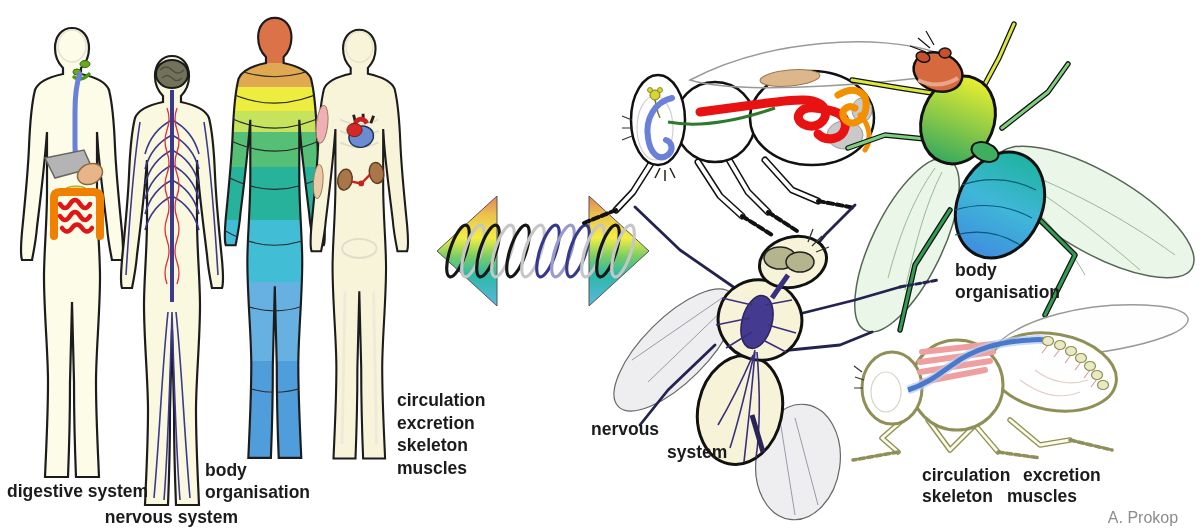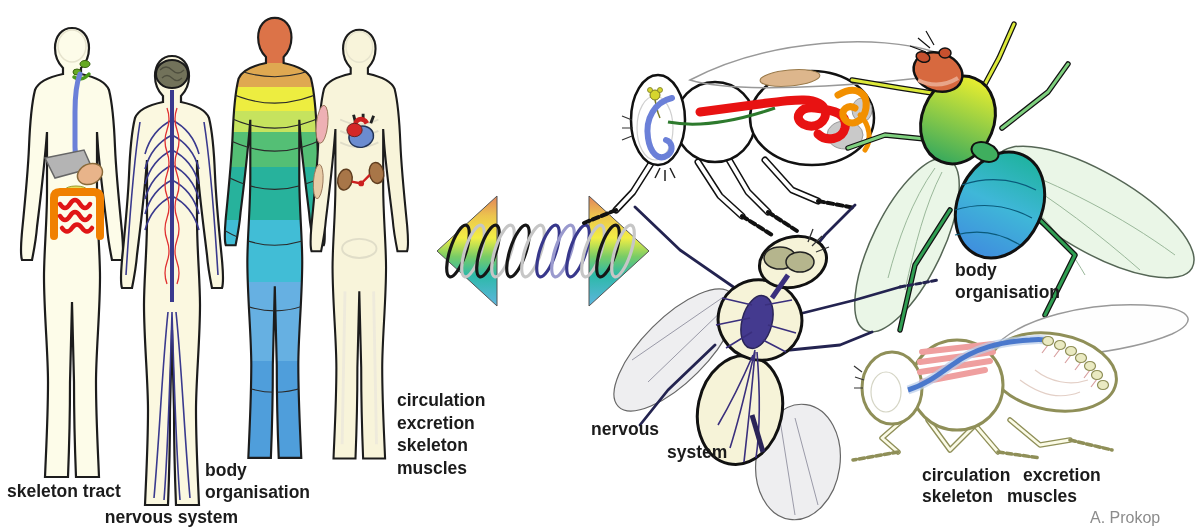--- a/index.html
+++ b/index.html
@@ -2,21 +2,21 @@
 <html><head>
 <meta charset="utf-8">
 <style>
   body{margin:0;background:#fff}
   .stage{position:relative;width:1200px;height:531px;background:#ffffff;overflow:hidden;
          font-family:"Liberation Sans",sans-serif}
   svg.art{position:absolute;left:0;top:0}
   .lbl{position:absolute;font-weight:bold;font-size:17.5px;line-height:21.5px;
        color:#1b1b1b;white-space:nowrap}
   .lbl.center{}
-  .credit{position:absolute;font-size:16px;color:#8c8c8c;font-weight:normal;text-align:left}
+  .credit{position:absolute;font-size:16px;color:#8c8c8c;font-weight:normal;text-align:center}
 </style>
 </head>
 <body>
 
 <div class="stage">
 
 <svg class="art" width="1200" height="531" viewBox="0 0 1200 531">
   <defs>
     <path id="personPath" d="M 60,6 C 70,6 77,14 77,26 C 77,34 74,41 69,46 L 69,52 C 83,55 94,60 97,68 C 100,80 102,100 103,125 C 104,150 107,180 110,210 C 111,222 112,232 110,238 L 100,238 C 98,228 96,218 95,205 C 92,180 88,150 86,125 L 85,110 L 85,170 C 85,200 88,230 88,255 C 88,290 84,330 84,360 C 84,395 86,430 87,455 L 64,455 C 63,430 62,395 62,360 L 60,280 L 58,360 C 58,395 57,430 56,455 L 33,455 C 34,430 36,395 36,360 C 36,330 32,290 32,255 C 32,230 35,200 35,170 L 35,110 C 32,150 28,180 25,205 C 24,218 22,228 20,238 L 10,238 C 8,232 9,222 10,210 C 13,180 16,150 17,125 C 18,100 20,80 23,68 C 26,60 37,55 51,52 L 51,46 C 46,41 43,34 43,26 C 43,14 50,6 60,6 Z"></path>
     <clipPath id="personClip">
@@ -253,21 +253,21 @@
       <ellipse cx="1071" cy="351" rx="5.5" ry="4.5" fill="#eaeac2" stroke="#8f8f58" stroke-width="1.2"></ellipse>
       <ellipse cx="1081" cy="358" rx="5.5" ry="4.5" fill="#eaeac2" stroke="#8f8f58" stroke-width="1.2"></ellipse>
       <ellipse cx="1090" cy="366" rx="5.5" ry="4.5" fill="#eaeac2" stroke="#8f8f58" stroke-width="1.2"></ellipse>
       <ellipse cx="1097" cy="375" rx="5.5" ry="4.5" fill="#eaeac2" stroke="#8f8f58" stroke-width="1.2"></ellipse>
       <ellipse cx="1103" cy="385" rx="5.5" ry="4.5" fill="#eaeac2" stroke="#8f8f58" stroke-width="1.2"></ellipse>
     </g>
     <path d="M 1020,380 C 1040,395 1060,400 1080,392 M 1035,370 C 1050,382 1070,386 1088,380" fill="none" stroke="#e3cfc6" stroke-width="1.2"></path>
   </g>
 </svg>
 
-  <div class="lbl" style="left:7px;top:481px">skeleton tract</div>
+  <div class="lbl" style="left:7px;top:481px">digestive system</div>
 
   <div class="lbl" style="left:98px;top:507px;width:140px;text-align:right">nervous system</div>
 
   <div class="lbl center" style="left:205px;top:460px;width:133px">
     <div>body</div>
     <div>organisation</div>
   </div>
 
   <div class="lbl" style="left:397px;top:389px;line-height:22.5px">
     <div>circulation</div>

